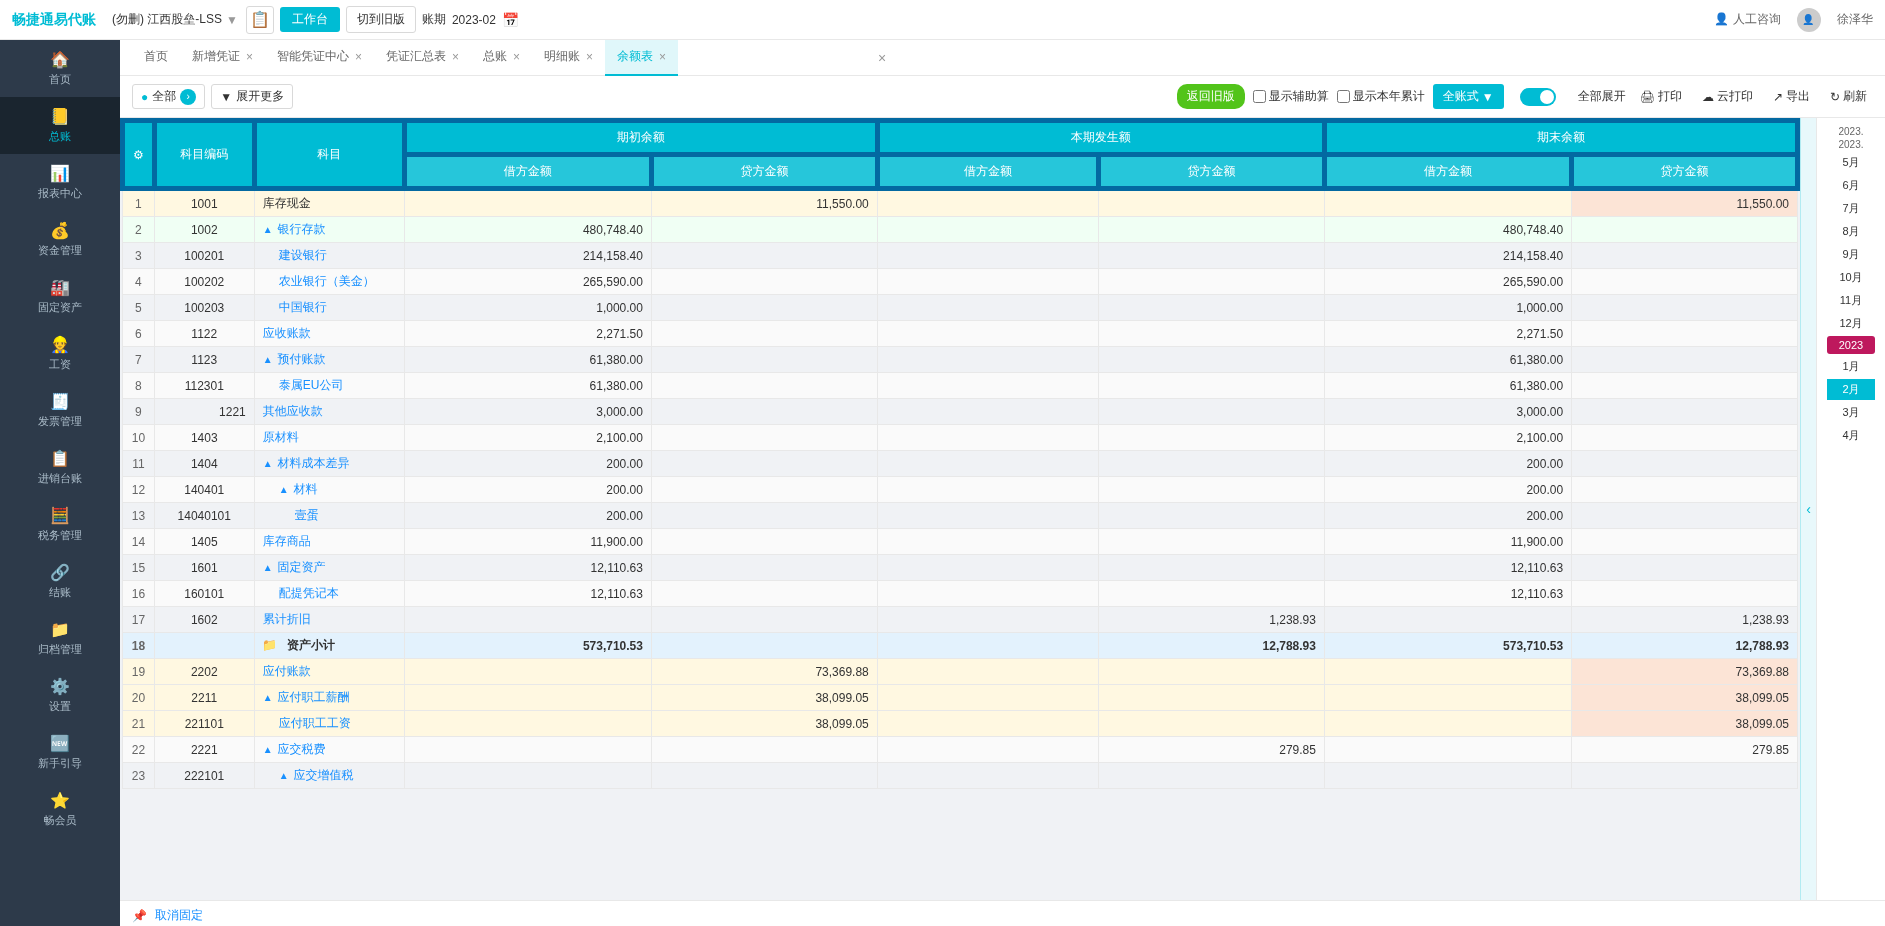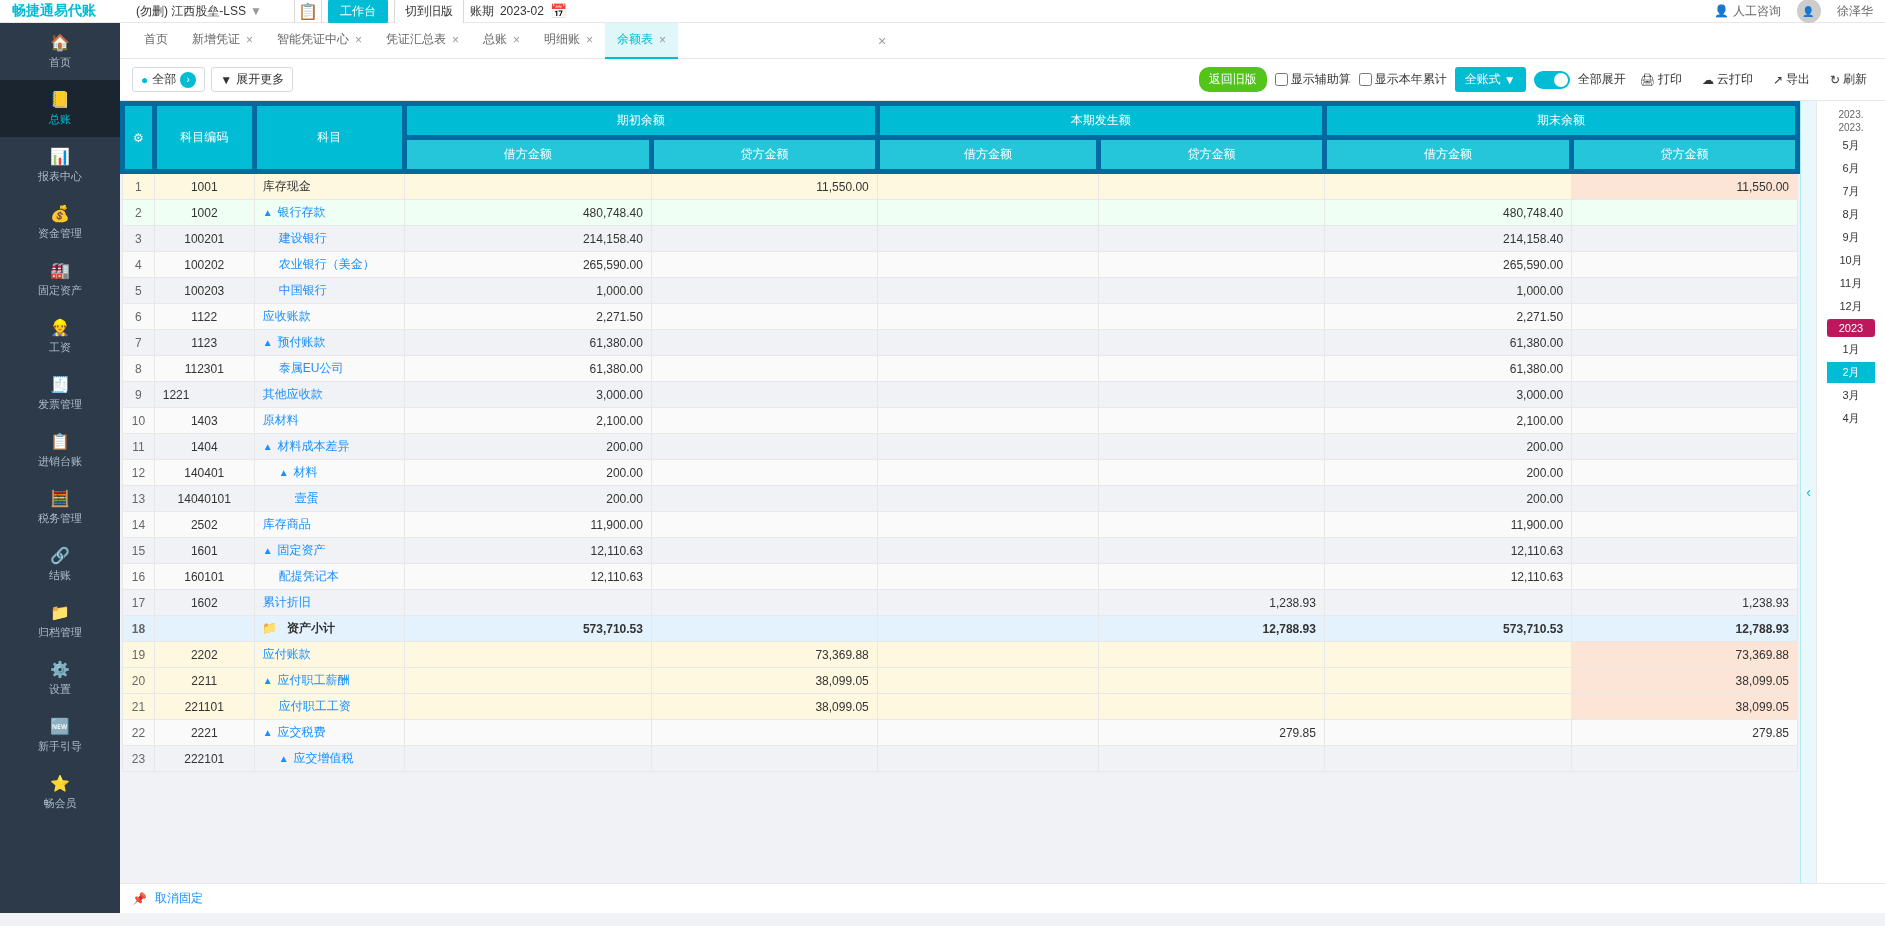--- a/index.html
+++ b/index.html
@@ -1,19 +1,19 @@
 <!DOCTYPE html>
 <html><head>
   <meta charset="utf-8">
   <style>
     * { margin: 0; padding: 0; box-sizing: border-box; }
     body { font-family: 'Microsoft YaHei', Arial, sans-serif; font-size: 12px; background: #f0f2f5; color: #333; overflow: hidden; width: 1885px; height: 926px; }
 
     
-    .app-header { height: 23px; background: #fff; display: flex; align-items: center; padding: 0 12px; border-bottom: 1px solid #e8e8e8; gap: 24px; }
+    .app-header { height: 40px; background: #fff; display: flex; align-items: center; padding: 0 12px; border-bottom: 1px solid #e8e8e8; }
     .app-logo { color: #00bcd4; font-size: 14px; font-weight: bold; }
     .company-selector { margin-left: 16px; display: flex; align-items: center; gap: 4px; font-size: 12px; color: #333; cursor: pointer; }
     .company-selector .caret { color: #999; }
     .header-actions { margin-left: auto; display: flex; align-items: center; gap: 16px; font-size: 12px; color: #666; }
     .workbench-btn { background: #00bcd4; color: #fff; border: none; border-radius: 3px; padding: 4px 12px; font-size: 12px; cursor: pointer; }
     .switch-btn { background: #fff; color: #333; border: 1px solid #d9d9d9; border-radius: 3px; padding: 4px 10px; font-size: 12px; cursor: pointer; }
 
     
     .layout { display: flex; height: calc(926px - 36px); }
 
@@ -35,21 +35,21 @@
 
     
     .toolbar { display: flex; align-items: center; padding: 8px 12px; background: #fff; border-bottom: 1px solid #e8e8e8; gap: 8px; }
     .toolbar-left { display: flex; align-items: center; gap: 6px; }
     .filter-btn { display: flex; align-items: center; gap: 4px; border: 1px solid #d9d9d9; border-radius: 3px; padding: 3px 8px; font-size: 12px; cursor: pointer; background: #fff; color: #333; }
     .expand-btn { display: flex; align-items: center; gap: 4px; border: 1px solid #d9d9d9; border-radius: 3px; padding: 3px 8px; font-size: 12px; cursor: pointer; background: #fff; color: #333; }
     .toolbar-right { margin-left: auto; display: flex; align-items: center; gap: 8px; }
     .return-btn { background: #52c41a; color: #fff; border: none; border-radius: 10px; padding: 4px 10px; font-size: 12px; cursor: pointer; }
     .checkbox-item { display: flex; align-items: center; gap: 3px; font-size: 12px; color: #333; cursor: pointer; }
     .style-btn { background: #00bcd4; color: #fff; border: none; border-radius: 3px; padding: 4px 10px; font-size: 12px; cursor: pointer; display: flex; align-items: center; gap: 3px; }
-    .toggle-wrap { display: flex; align-items: center; gap: 8px; font-size: 12px; color: #333; }
+    .toggle-wrap { display: flex; align-items: center; gap: 22px; font-size: 12px; color: #333; margin-left: 8px; }
     .toggle { width: 36px; height: 18px; background: #00bcd4; border-radius: 9px; display: inline-flex; align-items: center; padding: 2px; cursor: pointer; }
     .toggle-thumb { width: 14px; height: 14px; background: #fff; border-radius: 50%; margin-left: auto; }
     .action-btn { display: flex; align-items: center; gap: 3px; font-size: 12px; color: #333; cursor: pointer; padding: 3px 6px; }
 
     
     .table-area { flex: 1; overflow: auto; display: flex; }
     .table-container { flex: 1; overflow: auto; }
 
     table { width: 100%; border-collapse: collapse; font-size: 12px; }
     table thead tr { background: #00bcd4; color: #fff; }
@@ -367,21 +367,21 @@
                 <td class="name-cell" style="padding-left: 24px;"><a href="#">泰属EU公司</a></td>
                 <td class="amount-cell">61,380.00</td>
                 <td class="amount-cell"></td>
                 <td class="amount-cell"></td>
                 <td class="amount-cell"></td>
                 <td class="amount-cell">61,380.00</td>
                 <td class="amount-cell"></td>
               </tr>
               <tr>
                 <td class="row-num">9</td>
-                <td class="code-cell" style="text-align: left;">1221</td>
+                <td class="code-cell" style="text-align: right;">1221</td>
                 <td class="name-cell" style="padding-left: 8px;"><a href="#">其他应收款</a></td>
                 <td class="amount-cell">3,000.00</td>
                 <td class="amount-cell"></td>
                 <td class="amount-cell"></td>
                 <td class="amount-cell"></td>
                 <td class="amount-cell">3,000.00</td>
                 <td class="amount-cell"></td>
               </tr>
               <tr>
                 <td class="row-num">10</td>
@@ -422,21 +422,21 @@
                 <td class="name-cell" style="padding-left: 40px;"><a href="#">壹蛋</a></td>
                 <td class="amount-cell">200.00</td>
                 <td class="amount-cell"></td>
                 <td class="amount-cell"></td>
                 <td class="amount-cell"></td>
                 <td class="amount-cell">200.00</td>
                 <td class="amount-cell"></td>
               </tr>
               <tr>
                 <td class="row-num">14</td>
-                <td class="code-cell" style="text-align: center;">2502</td>
+                <td class="code-cell" style="text-align: center;">1405</td>
                 <td class="name-cell" style="padding-left: 8px;"><a href="#">库存商品</a></td>
                 <td class="amount-cell">11,900.00</td>
                 <td class="amount-cell"></td>
                 <td class="amount-cell"></td>
                 <td class="amount-cell"></td>
                 <td class="amount-cell">11,900.00</td>
                 <td class="amount-cell"></td>
               </tr>
               <tr>
                 <td class="row-num">15</td>

